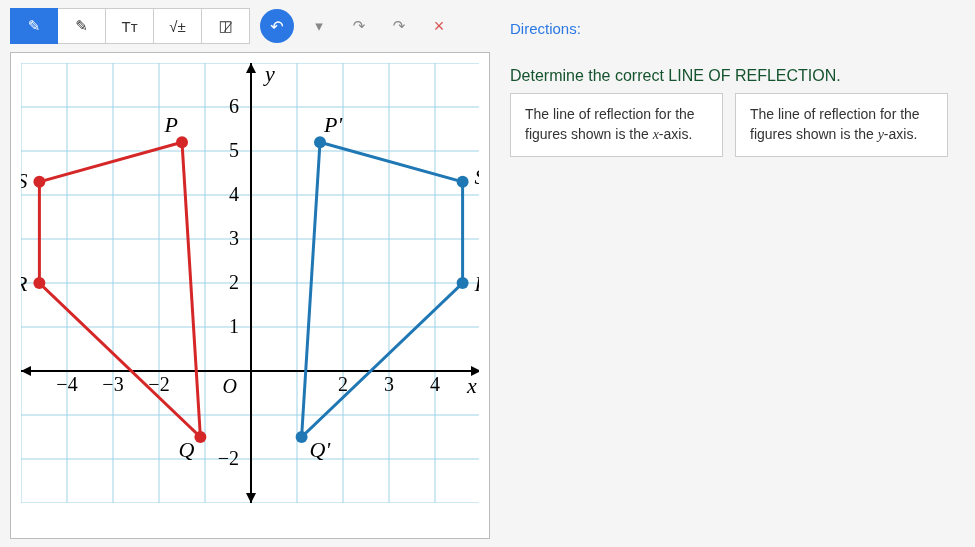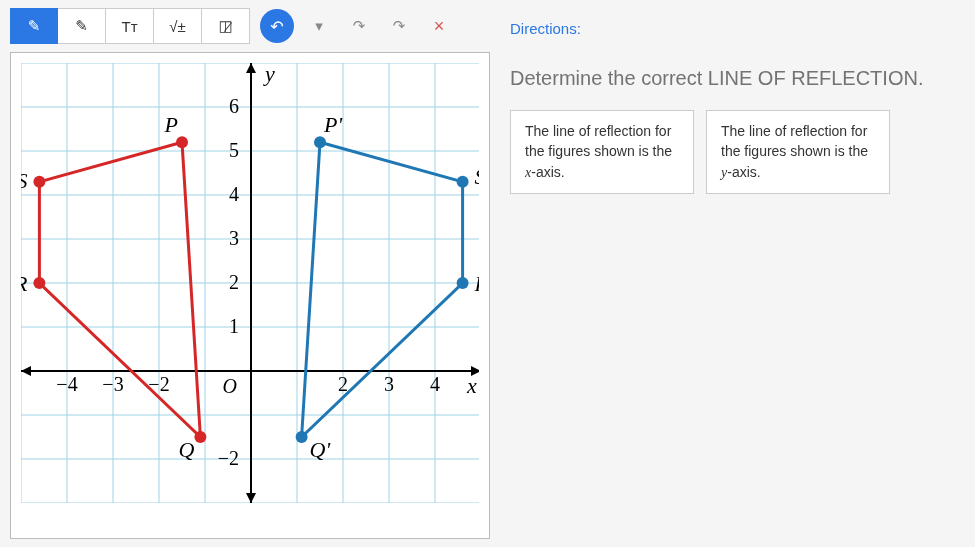--- a/index.html
+++ b/index.html
@@ -82,37 +82,37 @@
     padding: 10px 20px 10px 10px;
   }
   .directions-label {
     color: #2b78e4;
     font-weight: 400;
     font-size: 15px;
     margin-bottom: 30px;
     margin-top: 10px;
   }
   .prompt-text {
-    font-size: 20px;
-    color: #737373;
-    margin-bottom: 20px;
+    font-size: 16px;
+    color: #14532d;
+    margin-bottom: 8px;
   }
   .options-row {
     display: flex;
     gap: 12px;
   }
   .option-box {
     border: 1px solid #ccc;
     background: #fff;
     padding: 10px 14px;
     font-size: 14px;
     color: #333;
     line-height: 1.45;
     cursor: pointer;
-    width: 184px;
+    width: 213px;
   }
   .var { font-style: italic; font-family: "Times New Roman", serif; }
 </style>
 </head>
 <body>
 
 <div class="left-panel">
   <div class="toolbar">
     <div class="tool-btn active">
         <span>✎</span>

